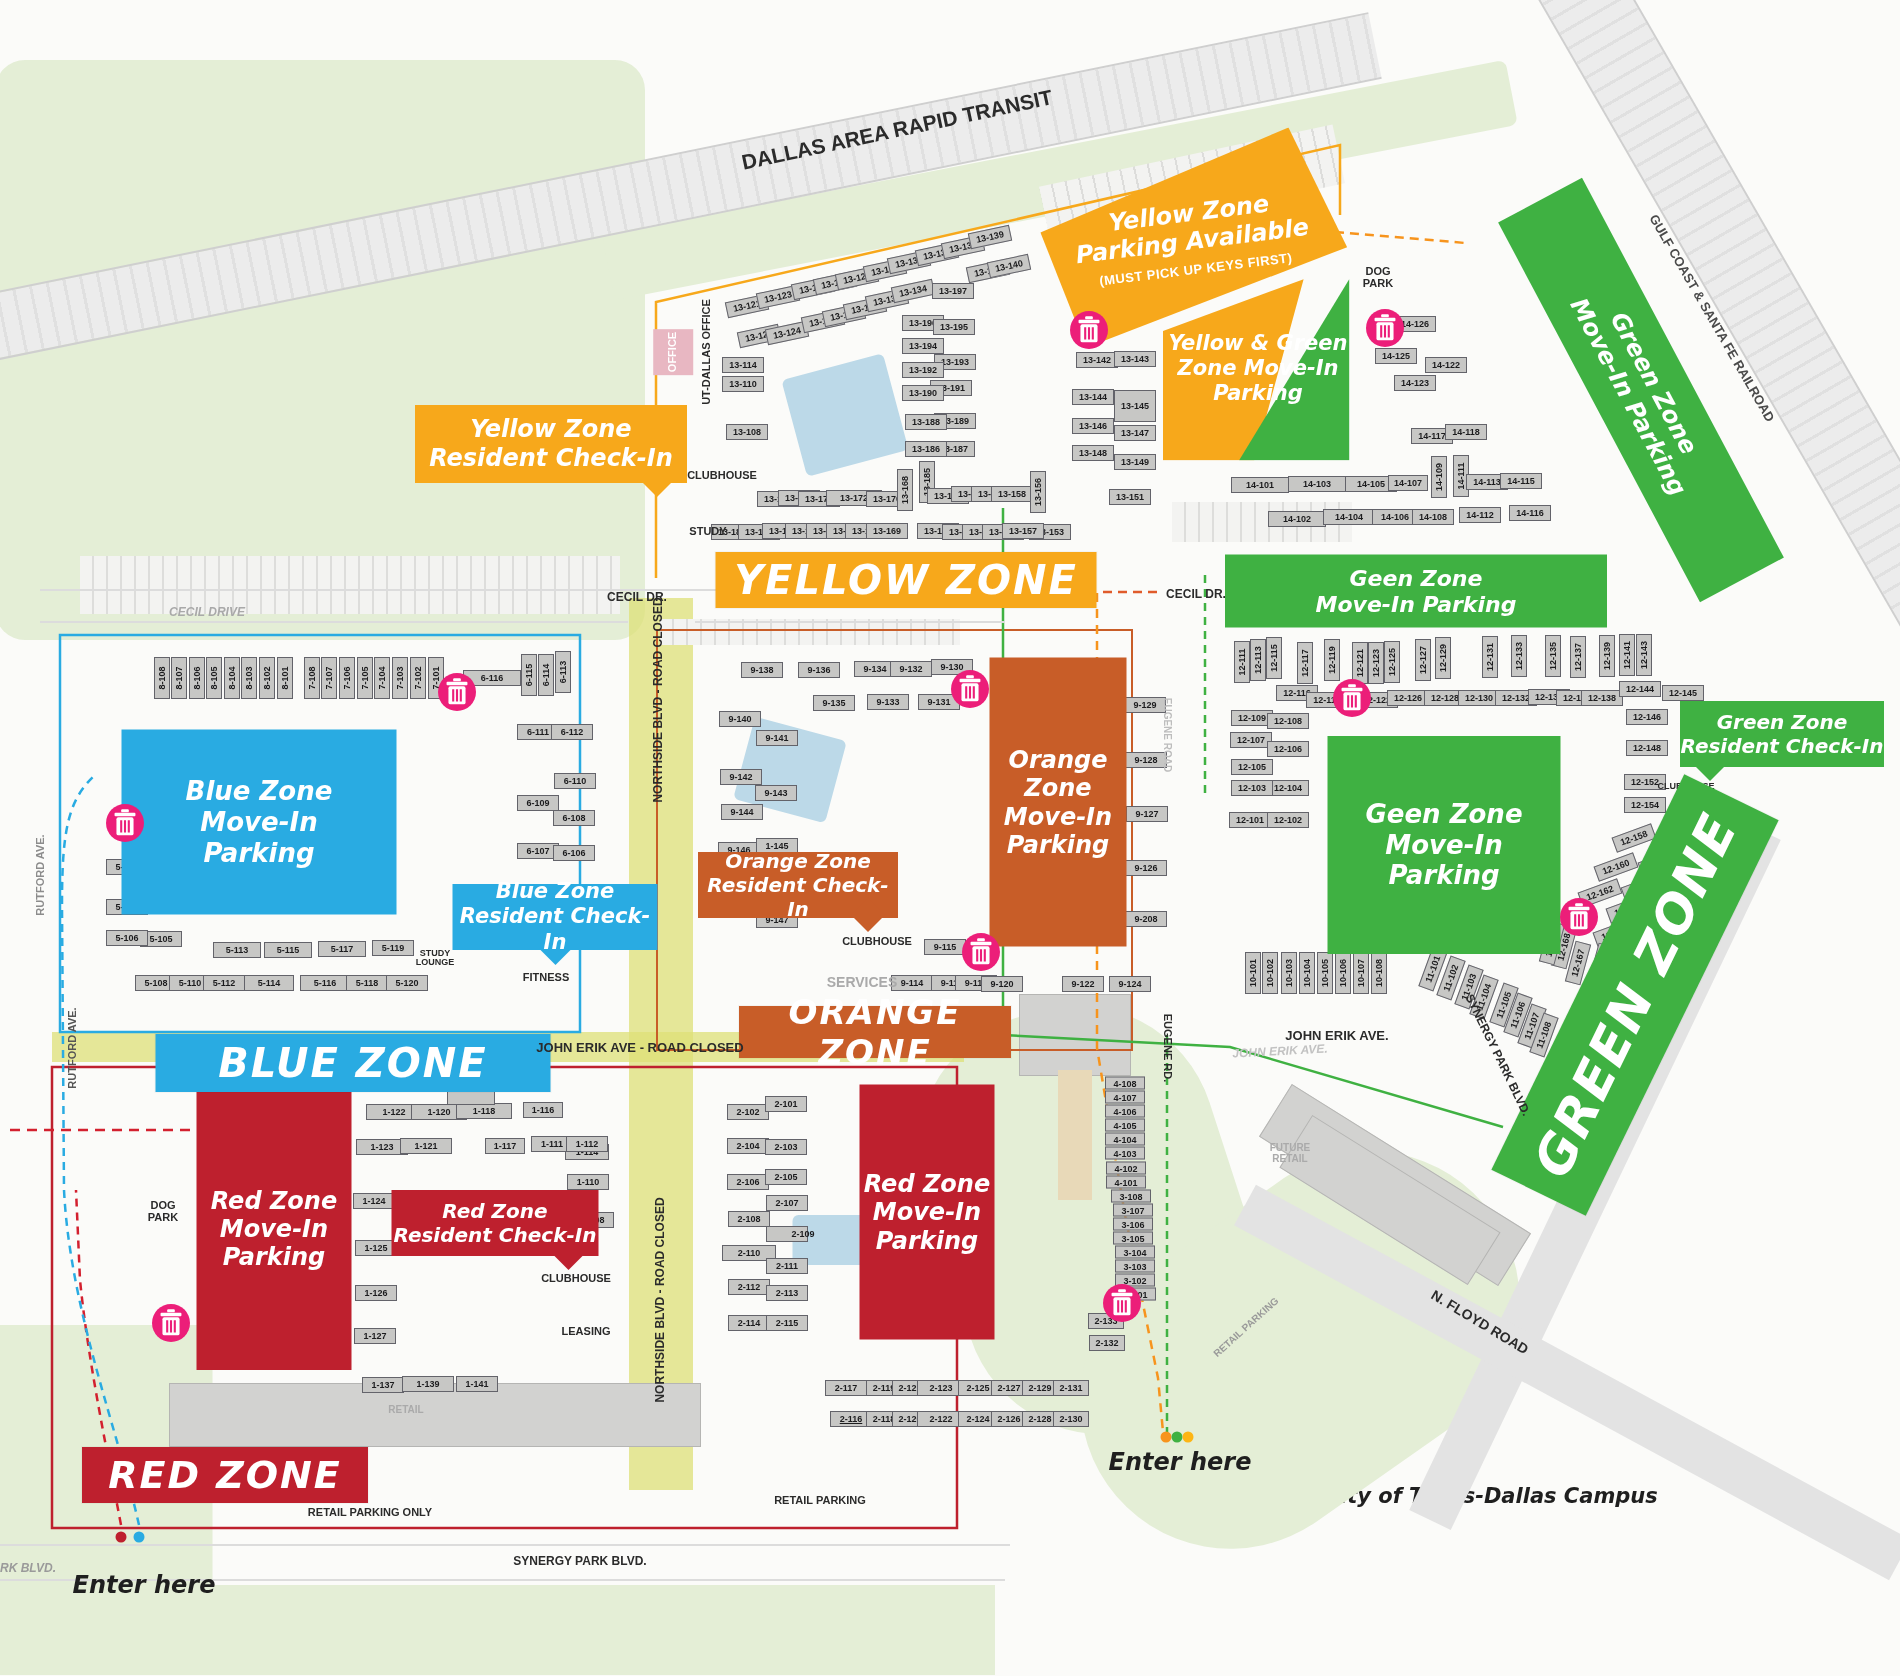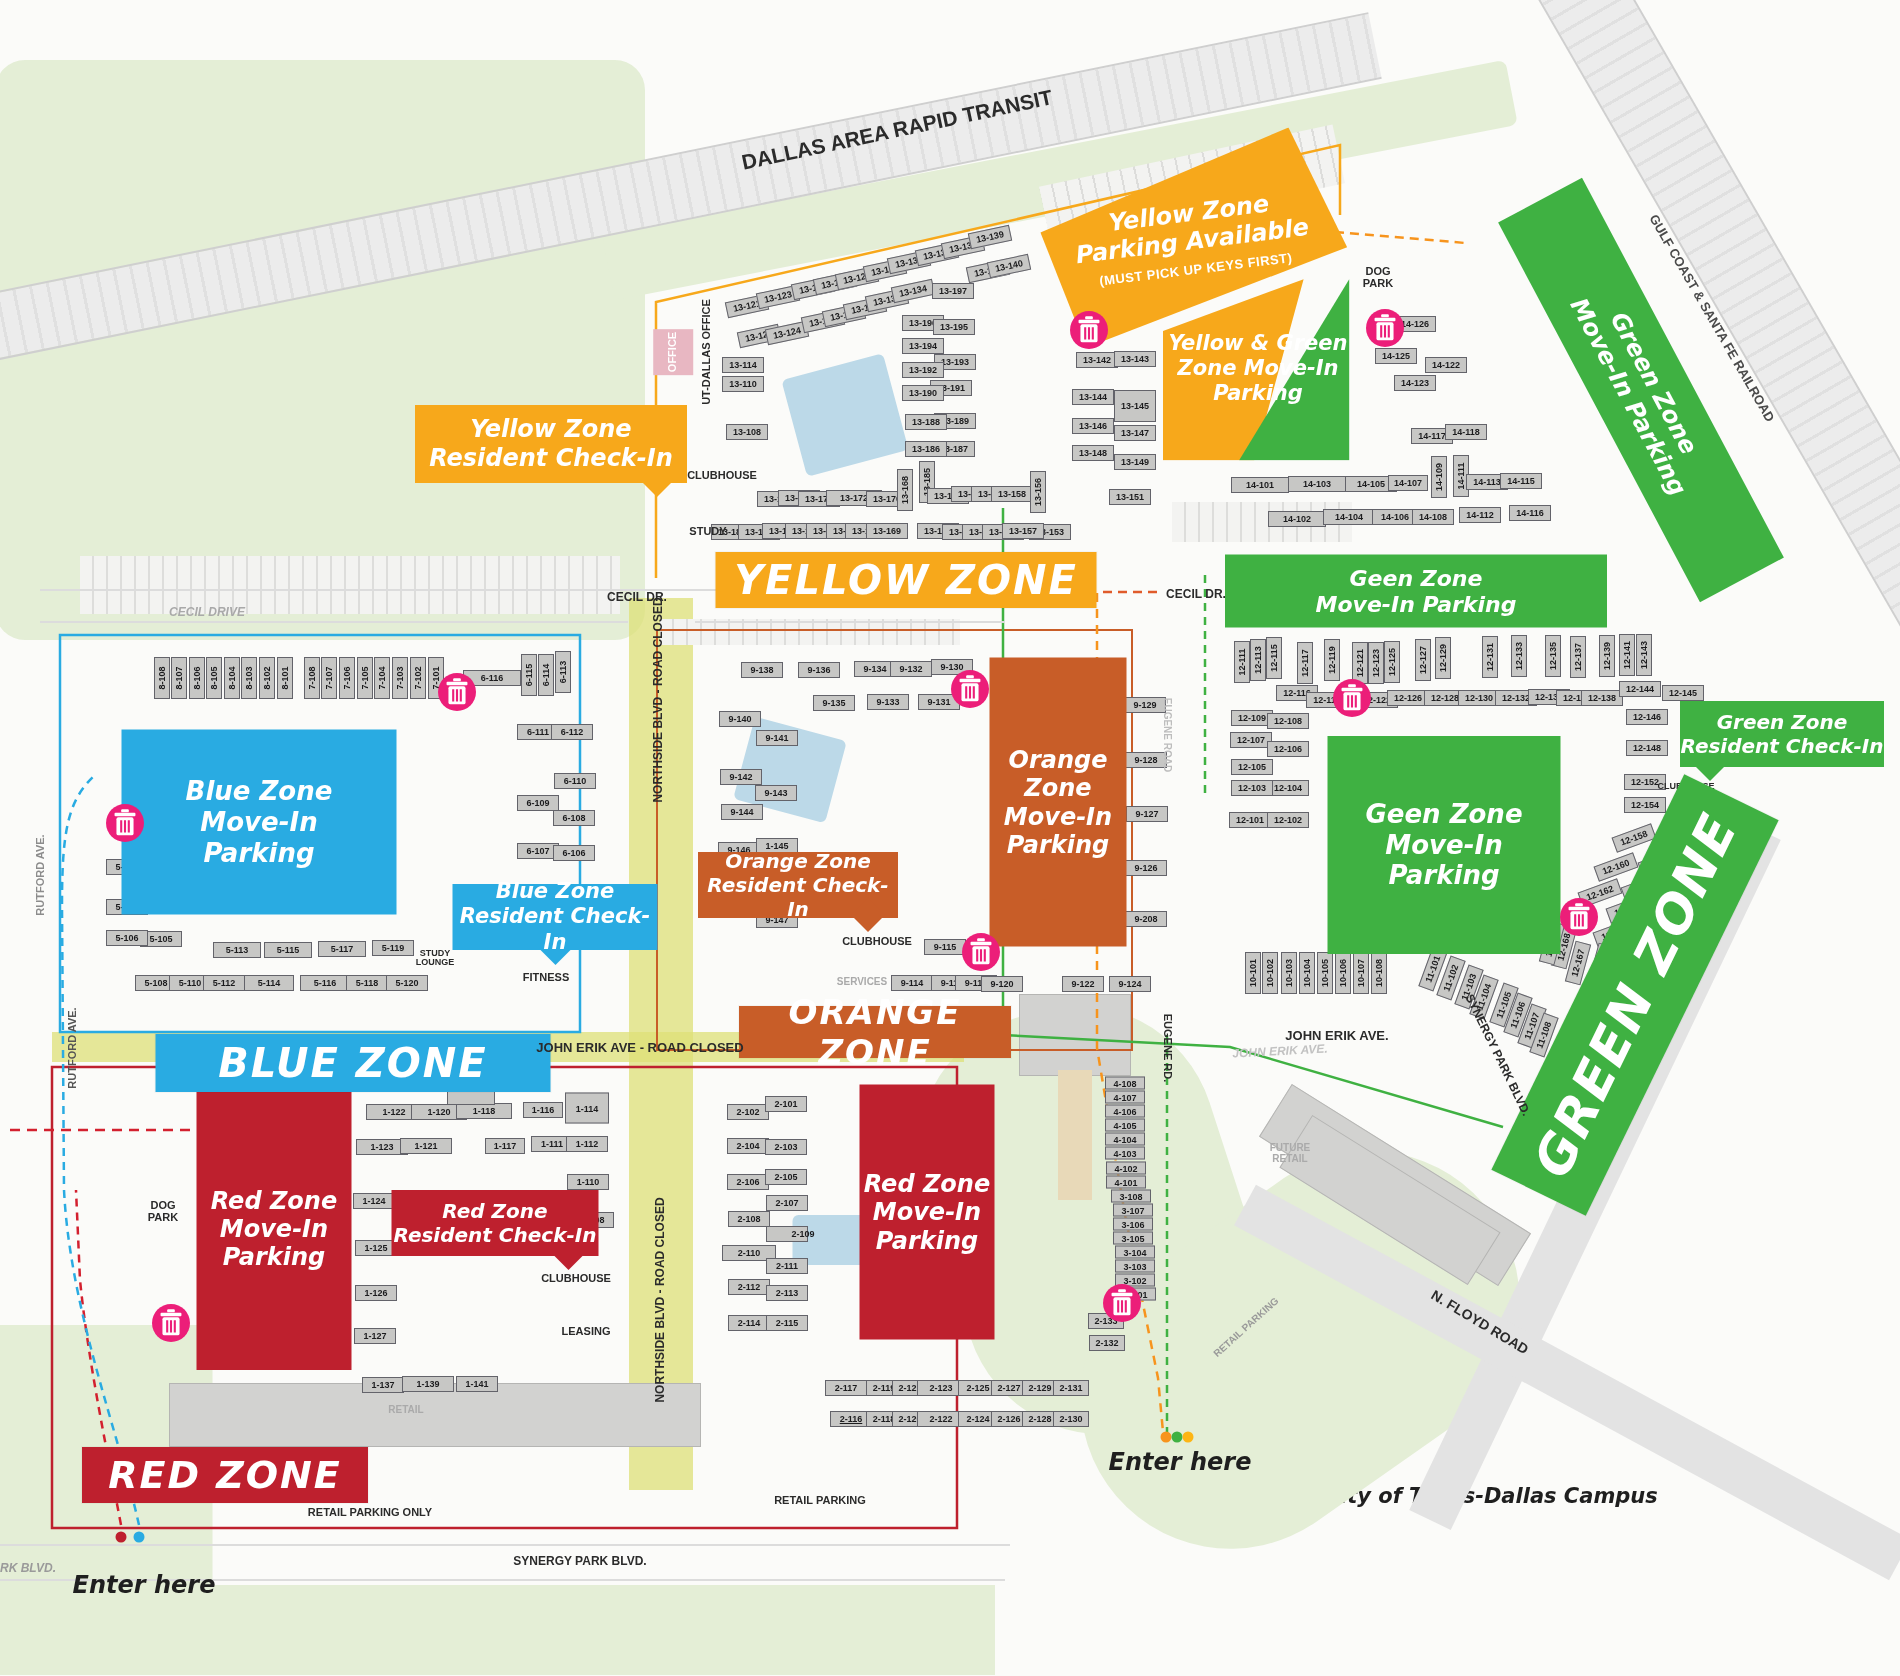--- a/index.html
+++ b/index.html
@@ -295,21 +295,21 @@
     <div class="abs bld" style="z-index: 4; left: 1469px; top: 987px; width: 42px; height: 16px; transform: translate(-50%, -50%) rotate(-70deg);">11-103</div>
     <div class="abs bld" style="z-index: 4; left: 1484px; top: 997px; width: 42px; height: 16px; transform: translate(-50%, -50%) rotate(-70deg);">11-104</div>
     <div class="abs bld" style="z-index: 4; left: 1504px; top: 1005px; width: 42px; height: 16px; transform: translate(-50%, -50%) rotate(-70deg);">11-105</div>
     <div class="abs bld" style="z-index: 4; left: 1518px; top: 1015px; width: 42px; height: 16px; transform: translate(-50%, -50%) rotate(-70deg);">11-106</div>
     <div class="abs bld" style="z-index: 4; left: 1532px; top: 1026px; width: 42px; height: 16px; transform: translate(-50%, -50%) rotate(-70deg);">11-107</div>
     <div class="abs bld" style="z-index: 4; left: 1544px; top: 1035px; width: 42px; height: 16px; transform: translate(-50%, -50%) rotate(-70deg);">11-108</div>
     <div class="abs bld" style="z-index: 4; left: 394px; top: 1112px; width: 56px; height: 16px; transform: translate(-50%, -50%);">1-122</div>
     <div class="abs bld" style="z-index: 4; left: 439px; top: 1112px; width: 56px; height: 16px; transform: translate(-50%, -50%);">1-120</div>
     <div class="abs bld" style="z-index: 4; left: 484px; top: 1111px; width: 56px; height: 16px; transform: translate(-50%, -50%);">1-118</div>
     <div class="abs bld" style="z-index: 4; left: 543px; top: 1110px; width: 40px; height: 16px; transform: translate(-50%, -50%);">1-116</div>
-    <div class="abs bld" style="z-index: 4; left: 587px; top: 1108px; width: 44px; height: 31px; transform: translate(-50%, -50%);">1-114</div>
+    <div class="abs bld" style="z-index: 4; left: 587px; top: 1152px; width: 44px; height: 16px; transform: translate(-50%, -50%);">1-114</div>
     <div class="abs bld" style="z-index: 4; left: 382px; top: 1147px; width: 52px; height: 16px; transform: translate(-50%, -50%);">1-123</div>
     <div class="abs bld" style="z-index: 4; left: 426px; top: 1146px; width: 52px; height: 16px; transform: translate(-50%, -50%);">1-121</div>
     <div class="abs bld" style="z-index: 4; left: 471px; top: 1089px; width: 48px; height: 32px; transform: translate(-50%, -50%);">1-119</div>
     <div class="abs bld" style="z-index: 4; left: 505px; top: 1146px; width: 40px; height: 16px; transform: translate(-50%, -50%);">1-117</div>
     <div class="abs bld" style="z-index: 4; left: 552px; top: 1144px; width: 42px; height: 16px; transform: translate(-50%, -50%);">1-111</div>
     <div class="abs bld" style="z-index: 4; left: 587px; top: 1144px; width: 42px; height: 16px; transform: translate(-50%, -50%);">1-112</div>
     <div class="abs bld" style="z-index: 4; left: 588px; top: 1182px; width: 42px; height: 16px; transform: translate(-50%, -50%);">1-110</div>
     <div class="abs bld" style="z-index: 4; left: 593px; top: 1220px; width: 42px; height: 16px; transform: translate(-50%, -50%);">1-108</div>
     <div class="abs bld" style="z-index: 4; left: 374px; top: 1201px; width: 42px; height: 16px; transform: translate(-50%, -50%);">1-124</div>
     <div class="abs bld" style="z-index: 4; left: 376px; top: 1248px; width: 42px; height: 16px; transform: translate(-50%, -50%);">1-125</div>
@@ -372,21 +372,21 @@
     <div class="abs fac" style="z-index: 4; font-size: 11px; color: rgb(42, 42, 42); left: 722px; top: 476px; transform: translate(-50%, -50%);">CLUBHOUSE</div>
     <div class="abs fac" style="z-index: 4; font-size: 11px; color: rgb(42, 42, 42); left: 877px; top: 942px; transform: translate(-50%, -50%);">CLUBHOUSE</div>
     <div class="abs fac" style="z-index: 4; font-size: 11px; color: rgb(42, 42, 42); left: 576px; top: 1279px; transform: translate(-50%, -50%);">CLUBHOUSE</div>
     <div class="abs fac" style="z-index: 4; font-size: 9px; color: rgb(42, 42, 42); left: 1686px; top: 787px; transform: translate(-50%, -50%);">CLUBHOUSE</div>
     <div class="abs fac" style="z-index: 4; font-size: 11px; color: rgb(42, 42, 42); left: 708px; top: 532px; transform: translate(-50%, -50%);">STUDY</div>
     <div class="abs fac" style="z-index: 4; font-size: 9px; color: rgb(42, 42, 42); left: 435px; top: 958px; transform: translate(-50%, -50%);">STUDY
 LOUNGE</div>
     <div class="abs fac" style="z-index: 4; font-size: 9px; color: rgb(42, 42, 42); left: 1688px; top: 816px; transform: translate(-50%, -50%);">STUDY
 LOUNGE</div>
     <div class="abs fac" style="z-index: 4; font-size: 11px; color: rgb(42, 42, 42); left: 546px; top: 978px; transform: translate(-50%, -50%);">FITNESS</div>
-    <div class="abs fac" style="z-index: 4; font-size: 10px; color: rgb(170, 170, 170); left: 862px; top: 982px; transform: translate(-50%, -50%);">SERVICES</div>
+    <div class="abs fac" style="z-index: 4; font-size: 14px; color: rgb(170, 170, 170); left: 862px; top: 982px; transform: translate(-50%, -50%);">SERVICES</div>
     <div class="abs fac" style="z-index: 4; font-size: 11px; color: rgb(42, 42, 42); left: 586px; top: 1332px; transform: translate(-50%, -50%);">LEASING</div>
     <div class="abs fac" style="z-index: 4; font-size: 10px; color: rgb(170, 170, 170); left: 406px; top: 1410px; transform: translate(-50%, -50%);">RETAIL</div>
     <div class="abs fac" style="z-index: 4; font-size: 10px; color: rgb(170, 170, 170); left: 1290px; top: 1153px; transform: translate(-50%, -50%);">FUTURE
 RETAIL</div>
     <div class="abs fac" style="z-index: 4; font-size: 11px; color: rgb(42, 42, 42); left: 1378px; top: 278px; transform: translate(-50%, -50%);">DOG
 PARK</div>
     <div class="abs fac" style="z-index: 4; font-size: 11px; color: rgb(42, 42, 42); left: 163px; top: 1212px; transform: translate(-50%, -50%);">DOG
 PARK</div>
     <div class="abs area" style="z-index: 5; left: 259px; top: 822px; width: 275px; height: 185px; transform: translate(-50%, -50%); background: rgb(41, 171, 226);">
       <div class="script" style="position: relative; z-index: 2; font-size: 26px; line-height: 1.18; text-align: center;">

